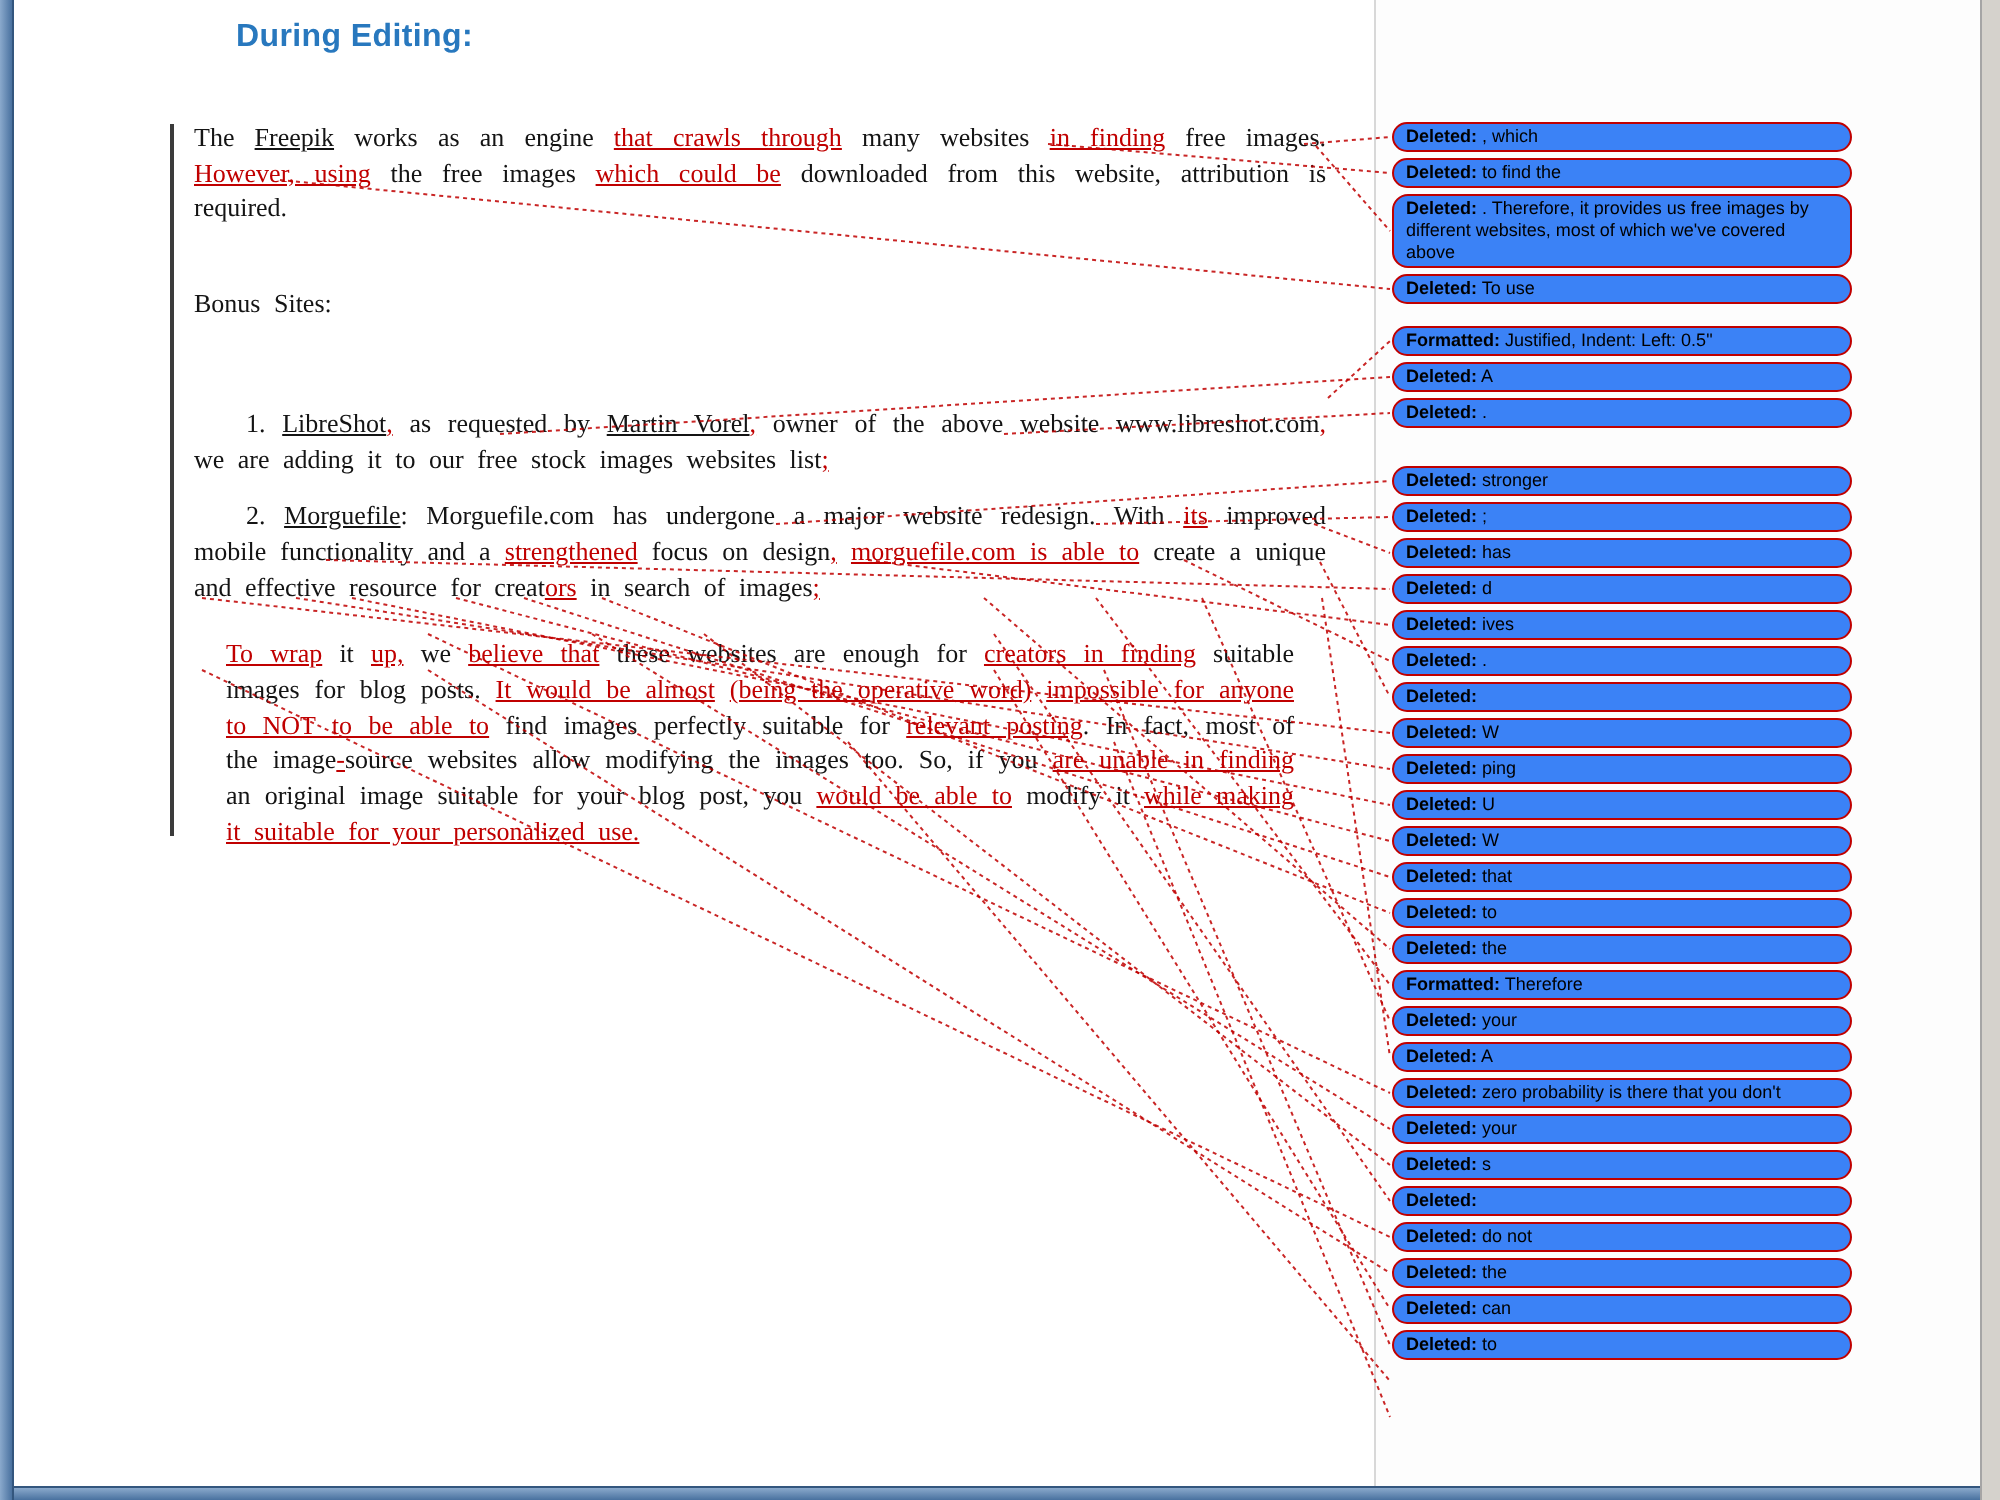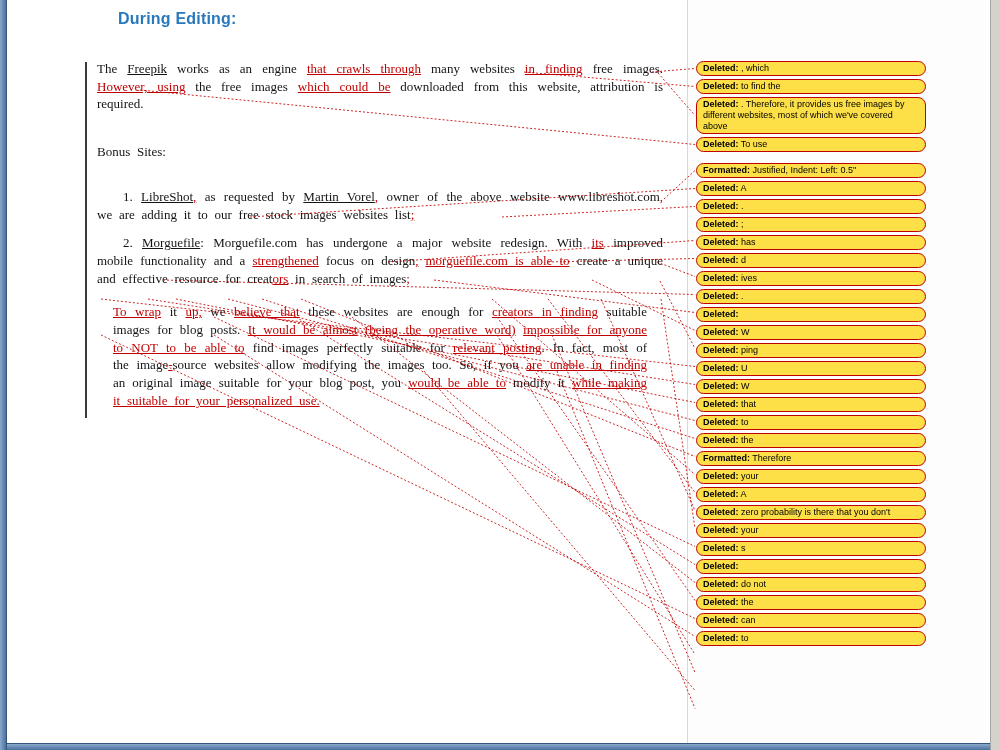--- a/index.html
+++ b/index.html
@@ -43,35 +43,35 @@
   }
 
   .textcol {
     position:absolute; left:97px; top:60px; width:566px; z-index:2;
     font-family:"Liberation Serif", serif; font-size:13px;
     line-height:17.7px; color:#141414; text-align:justify;
     word-spacing:3.5px;
   }
   .para { margin:0; }
   .para.intro { margin-bottom:30px; }
-  .para.label { margin-bottom:27px; text-align:left; }
+  .para.label { margin-bottom:42px; text-align:left; }
   .para.list  { margin-bottom:11px; text-indent:26px; }
   .para.close { margin:16px; }
 
   .ins { color:#C00000; text-decoration:underline; }
   .und { text-decoration:underline; }
 
   .balloons {
     position:absolute; left:696px; top:61px; width:230px; z-index:6;
     display:flex; flex-direction:column; gap:3px;
     font-family:"Liberation Sans", sans-serif; font-size:9px;
     line-height:11px; color:#000;
   }
   .balloon {
-    border:1px solid #C00000; border-radius:8px; background:#fde047;
+    border:1px solid #C00000; border-radius:8px; background:#3b82f6;
     padding:1px 6px; min-height:13px;
   }
   .balloon b { font-weight:bold; }
 
   #conn {
     position:absolute; left:0; top:0; z-index:4; pointer-events:none;
   }
 </style>
 </head>
 <body>
@@ -132,20 +132,21 @@
   </div>
 
 <div class="balloons">
     <div class="balloon"><b>Deleted:</b><span> , which</span></div>
     <div class="balloon"><b>Deleted:</b><span> to find the</span></div>
     <div class="balloon"><b>Deleted:</b><span> . Therefore, it provides us free images by different websites, most of which we've covered above</span></div>
     <div class="balloon"><b>Deleted:</b><span> To use</span></div>
     <div class="balloon fmt" style="margin-top: 8px;"><b>Formatted:</b><span> Justified, Indent: Left:  0.5"</span></div>
     <div class="balloon"><b>Deleted:</b><span> A</span></div>
     <div class="balloon"><b>Deleted:</b><span> .</span></div>
+    <div class="balloon" style="margin-top: 16px;"><b>Deleted:</b><span> stronger</span></div>
     <div class="balloon"><b>Deleted:</b><span> ;</span></div>
     <div class="balloon"><b>Deleted:</b><span> has</span></div>
     <div class="balloon"><b>Deleted:</b><span> d</span></div>
     <div class="balloon"><b>Deleted:</b><span> ives</span></div>
     <div class="balloon"><b>Deleted:</b><span> .</span></div>
     <div class="balloon"><b>Deleted:</b><span> </span></div>
     <div class="balloon"><b>Deleted:</b><span> W</span></div>
     <div class="balloon"><b>Deleted:</b><span> ping</span></div>
     <div class="balloon"><b>Deleted:</b><span> U</span></div>
     <div class="balloon"><b>Deleted:</b><span> W</span></div>

